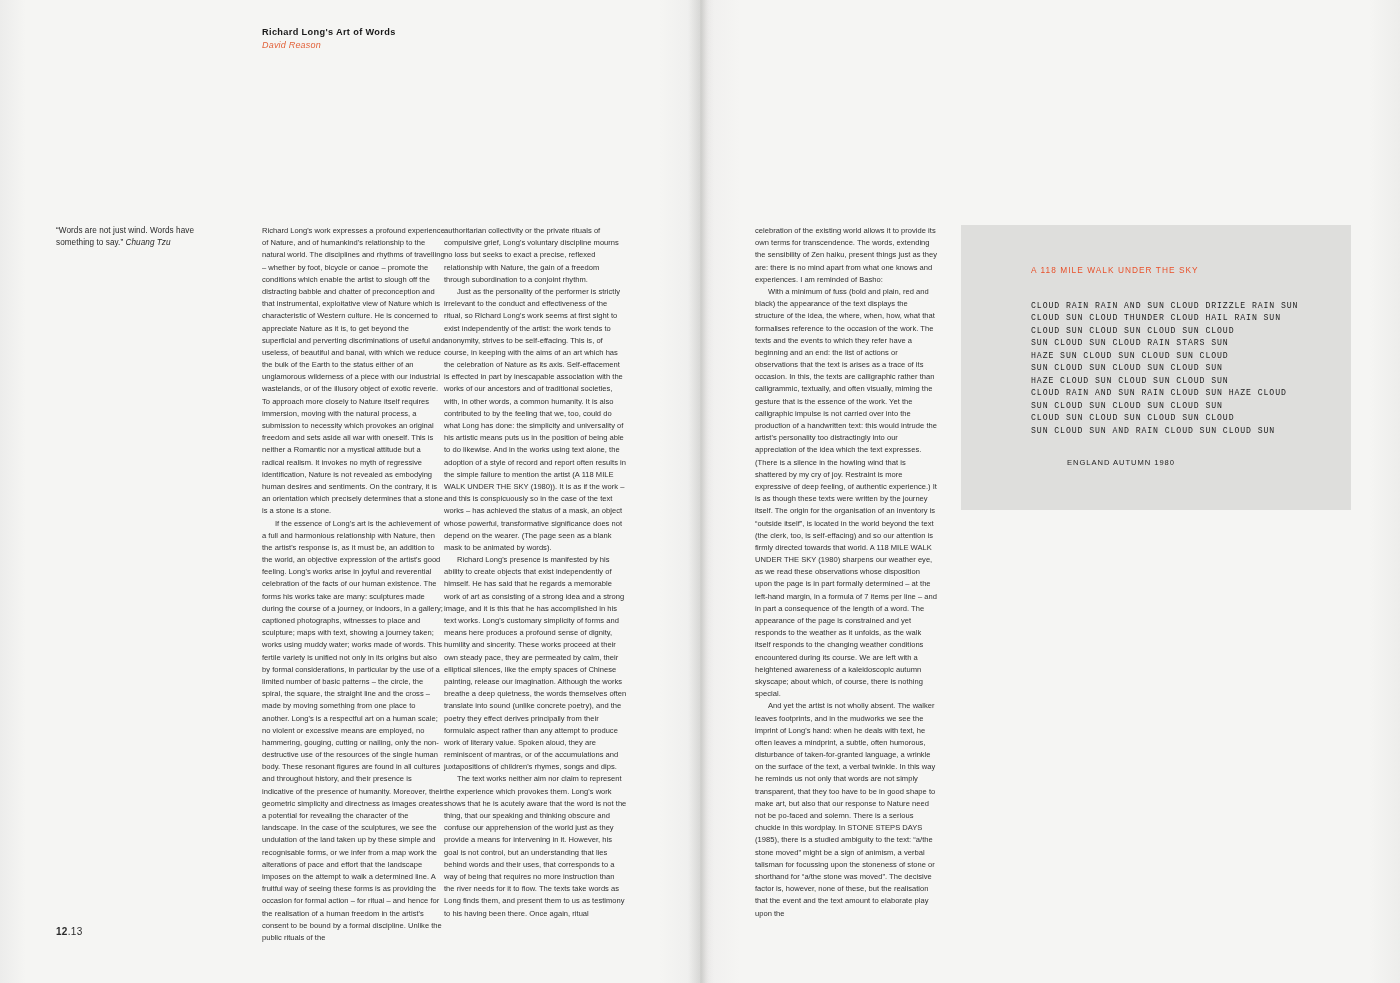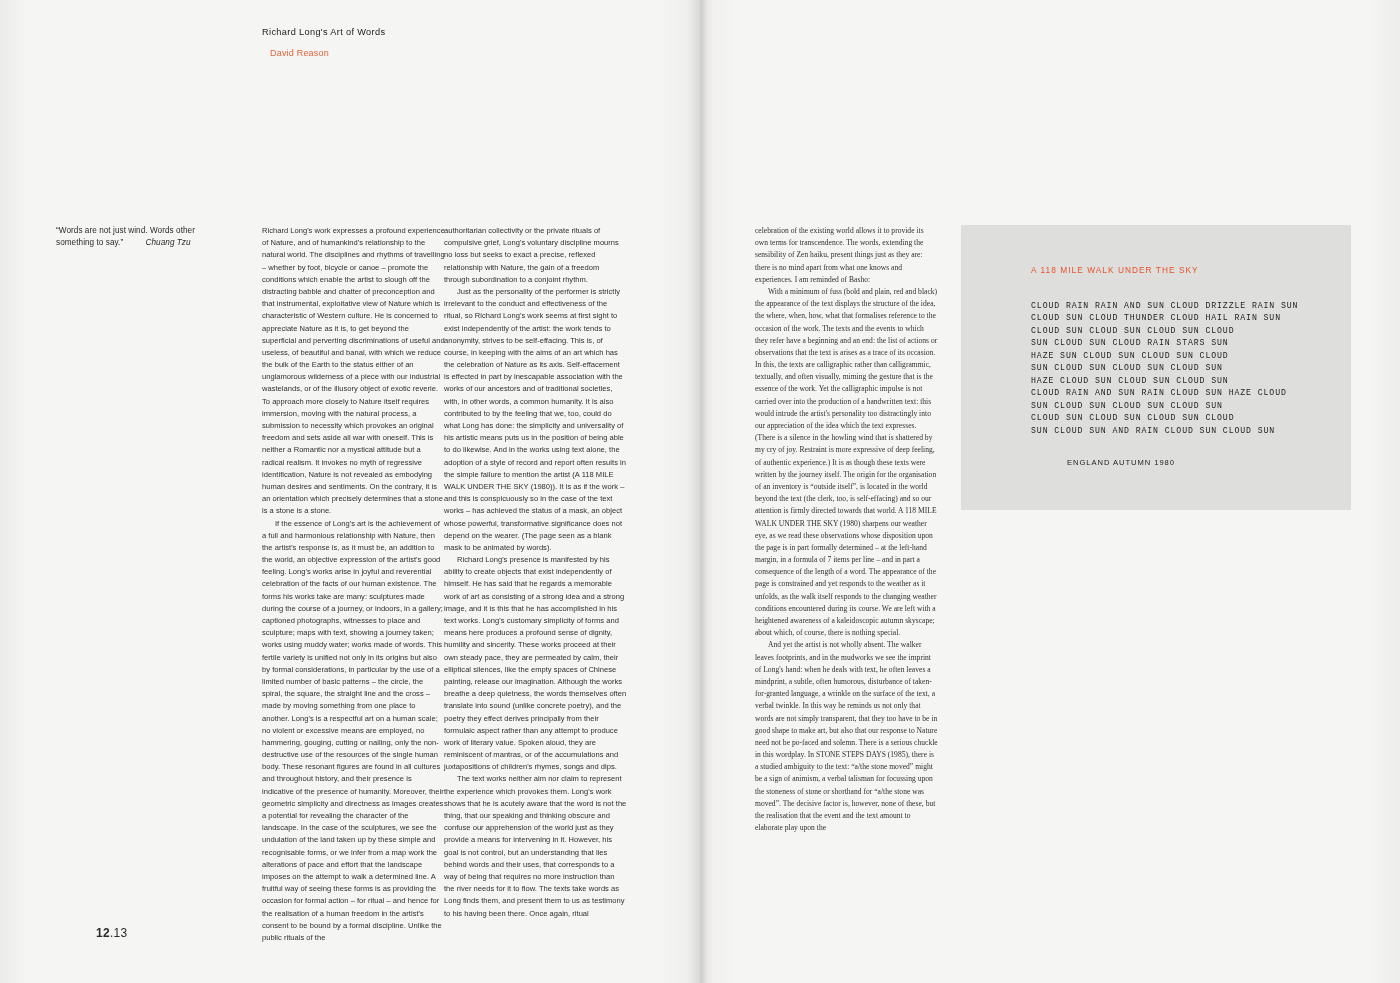--- a/index.html
+++ b/index.html
@@ -50,48 +50,48 @@
 
   
   .article-header {
     position: absolute;
     left: 262px;
     top: 26px;
     width: 420px;
   }
   .article-title {
     font-size: 9.2px;
-    font-weight: normal;
+    font-weight: bold;
     letter-spacing: 0.35px;
     color: #1a1a1a;
     line-height: 13px;
     margin: 0;
   }
   .article-author {
     font-size: 9px;
+    font-style: italic;
     letter-spacing: 0.2px;
     color: #e2623a;
     line-height: 13px;
-    margin: 8px;
+    margin: 0;
   }
 
   
   .epigraph {
     position: absolute;
     left: 56px;
     top: 225px;
     width: 170px;
     font-size: 8.2px;
     line-height: 12.2px;
     color: #2b2b2b;
     letter-spacing: 0.05px;
   }
   .epigraph .attrib {
     font-style: italic;
-    margin-left: 20px;
   }
 
   
   .col {
     position: absolute;
     top: 225px;
     width: 183px;
     font-size: 7.55px;
     line-height: 12.18px;
     color: #2f2f2f;
@@ -99,21 +99,21 @@
     letter-spacing: 0.02px;
   }
   .col p {
     margin: 0;
   }
   .col p.indent {
     text-indent: 13px;
   }
   .col-1 { left: 262px; }
   .col-2 { left: 444px; }
-  .col-3 { left: 755px; font-family: Liberation Serif, serif; }
+  .col-3 { left: 755px; }
 
   .haiku {
     margin: 11px 0 11px 0;
   }
   .haiku div { line-height: 12.18px; }
 
   
   .artwork-panel {
     position: absolute;
     left: 961px;
@@ -150,42 +150,41 @@
     letter-spacing: 0.95px;
     white-space: nowrap;
     padding-left: 36px;
   }
 
   
   .folio {
     position: absolute;
     left: 56px;
     top: 926px;
-    font-size: 12px;
+    font-size: 10px;
     color: #2b2b2b;
     letter-spacing: 0.3px;
-    margin-left: 40px;
   }
   .folio b { font-weight: bold; }
 </style>
 </head>
 <body>
 
 <div class="spread">
 
   <div class="page page-left"></div>
   <div class="page page-right"></div>
   <div class="gutter-shadow"></div>
 
   <div class="article-header">
     <p class="article-title">Richard Long's Art of Words</p>
     <p class="article-author">David Reason</p>
   </div>
 
-  <div class="epigraph"><span>“Words are not just wind. Words other something to say.” </span><span class="attrib">Chuang Tzu</span></div>
+  <div class="epigraph"><span>“Words are not just wind. Words have something to say.” </span><span class="attrib">Chuang Tzu</span></div>
 
   <div class="col col-1">
     <p>Richard Long's work expresses a profound experience of Nature, and of humankind's relationship to the natural world. The disciplines and rhythms of travelling – whether by foot, bicycle or canoe – promote the conditions which enable the artist to slough off the distracting babble and chatter of preconception and that instrumental, exploitative view of Nature which is characteristic of Western culture. He is concerned to appreciate Nature as it is, to get beyond the superficial and perverting discriminations of useful and useless, of beautiful and banal, with which we reduce the bulk of the Earth to the status either of an unglamorous wilderness of a piece with our industrial wastelands, or of the illusory object of exotic reverie. To approach more closely to Nature itself requires immersion, moving with the natural process, a submission to necessity which provokes an original freedom and sets aside all war with oneself. This is neither a Romantic nor a mystical attitude but a radical realism. It invokes no myth of regressive identification, Nature is not revealed as embodying human desires and sentiments. On the contrary, it is an orientation which precisely determines that a stone is a stone is a stone.</p>
     <p class="indent">If the essence of Long's art is the achievement of a full and harmonious relationship with Nature, then the artist's response is, as it must be, an addition to the world, an objective expression of the artist's good feeling. Long's works arise in joyful and reverential celebration of the facts of our human existence. The forms his works take are many: sculptures made during the course of a journey, or indoors, in a gallery; captioned photographs, witnesses to place and sculpture; maps with text, showing a journey taken; works using muddy water; works made of words. This fertile variety is unified not only in its origins but also by formal considerations, in particular by the use of a limited number of basic patterns – the circle, the spiral, the square, the straight line and the cross – made by moving something from one place to another. Long's is a respectful art on a human scale; no violent or excessive means are employed, no hammering, gouging, cutting or nailing, only the non-destructive use of the resources of the single human body. These resonant figures are found in all cultures and throughout history, and their presence is indicative of the presence of humanity. Moreover, their geometric simplicity and directness as images creates a potential for revealing the character of the landscape. In the case of the sculptures, we see the undulation of the land taken up by these simple and recognisable forms, or we infer from a map work the alterations of pace and effort that the landscape imposes on the attempt to walk a determined line. A fruitful way of seeing these forms is as providing the occasion for formal action – for ritual – and hence for the realisation of a human freedom in the artist's consent to be bound by a formal discipline. Unlike the public rituals of the</p>
   </div>
 
   <div class="col col-2">
     <p>authoritarian collectivity or the private rituals of compulsive grief, Long's voluntary discipline mourns no loss but seeks to exact a precise, reflexed relationship with Nature, the gain of a freedom through subordination to a conjoint rhythm.</p>
     <p class="indent">Just as the personality of the performer is strictly irrelevant to the conduct and effectiveness of the ritual, so Richard Long's work seems at first sight to exist independently of the artist: the work tends to anonymity, strives to be self-effacing. This is, of course, in keeping with the aims of an art which has the celebration of Nature as its axis. Self-effacement is effected in part by inescapable association with the works of our ancestors and of traditional societies, with, in other words, a common humanity. It is also contributed to by the feeling that we, too, could do what Long has done: the simplicity and universality of his artistic means puts us in the position of being able to do likewise. And in the works using text alone, the adoption of a style of record and report often results in the simple failure to mention the artist (A 118 MILE WALK UNDER THE SKY (1980)). It is as if the work – and this is conspicuously so in the case of the text works – has achieved the status of a mask, an object whose powerful, transformative significance does not depend on the wearer. (The page seen as a blank mask to be animated by words).</p>
     <p class="indent">Richard Long's presence is manifested by his ability to create objects that exist independently of himself. He has said that he regards a memorable work of art as consisting of a strong idea and a strong image, and it is this that he has accomplished in his text works. Long's customary simplicity of forms and means here produces a profound sense of dignity, humility and sincerity. These works proceed at their own steady pace, they are permeated by calm, their elliptical silences, like the empty spaces of Chinese painting, release our imagination. Although the works breathe a deep quietness, the words themselves often translate into sound (unlike concrete poetry), and the poetry they effect derives principally from their formulaic aspect rather than any attempt to produce work of literary value. Spoken aloud, they are reminiscent of mantras, or of the accumulations and juxtapositions of children's rhymes, songs and dips.</p>

